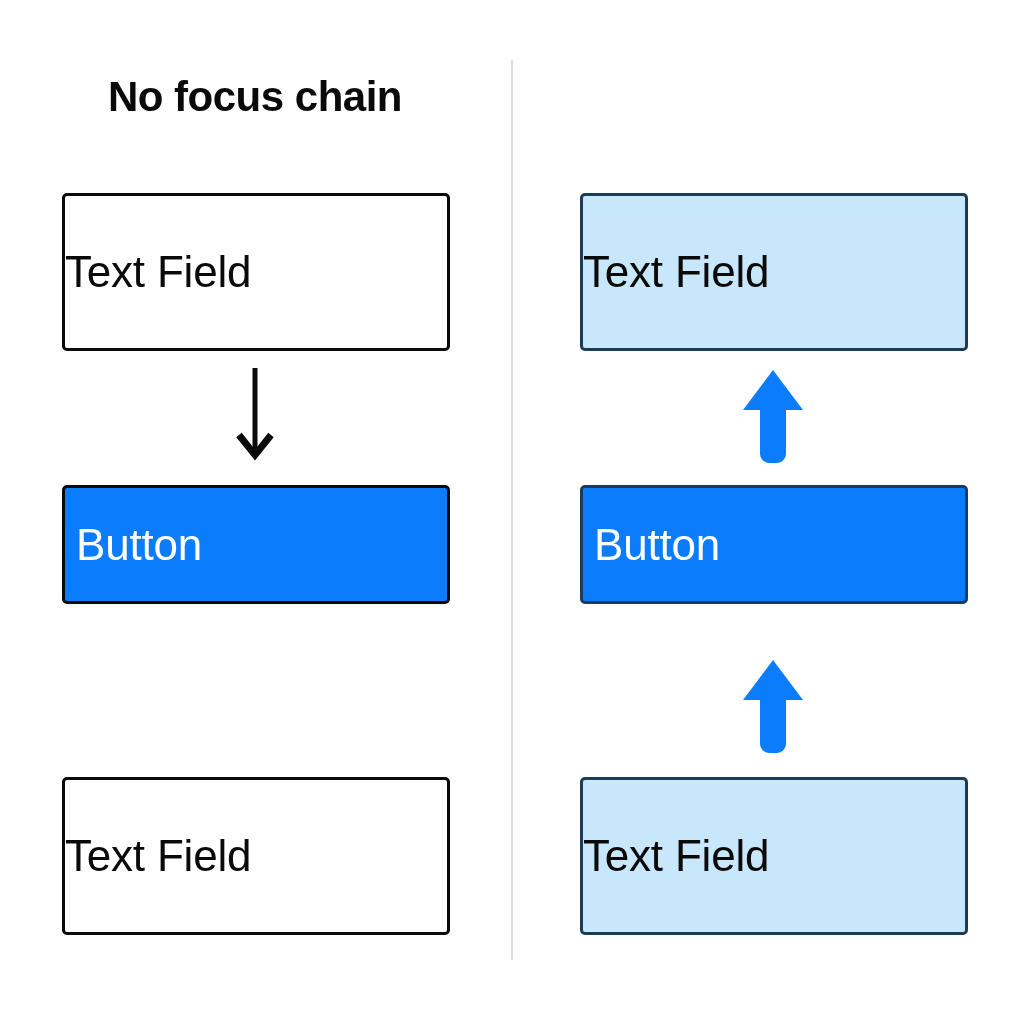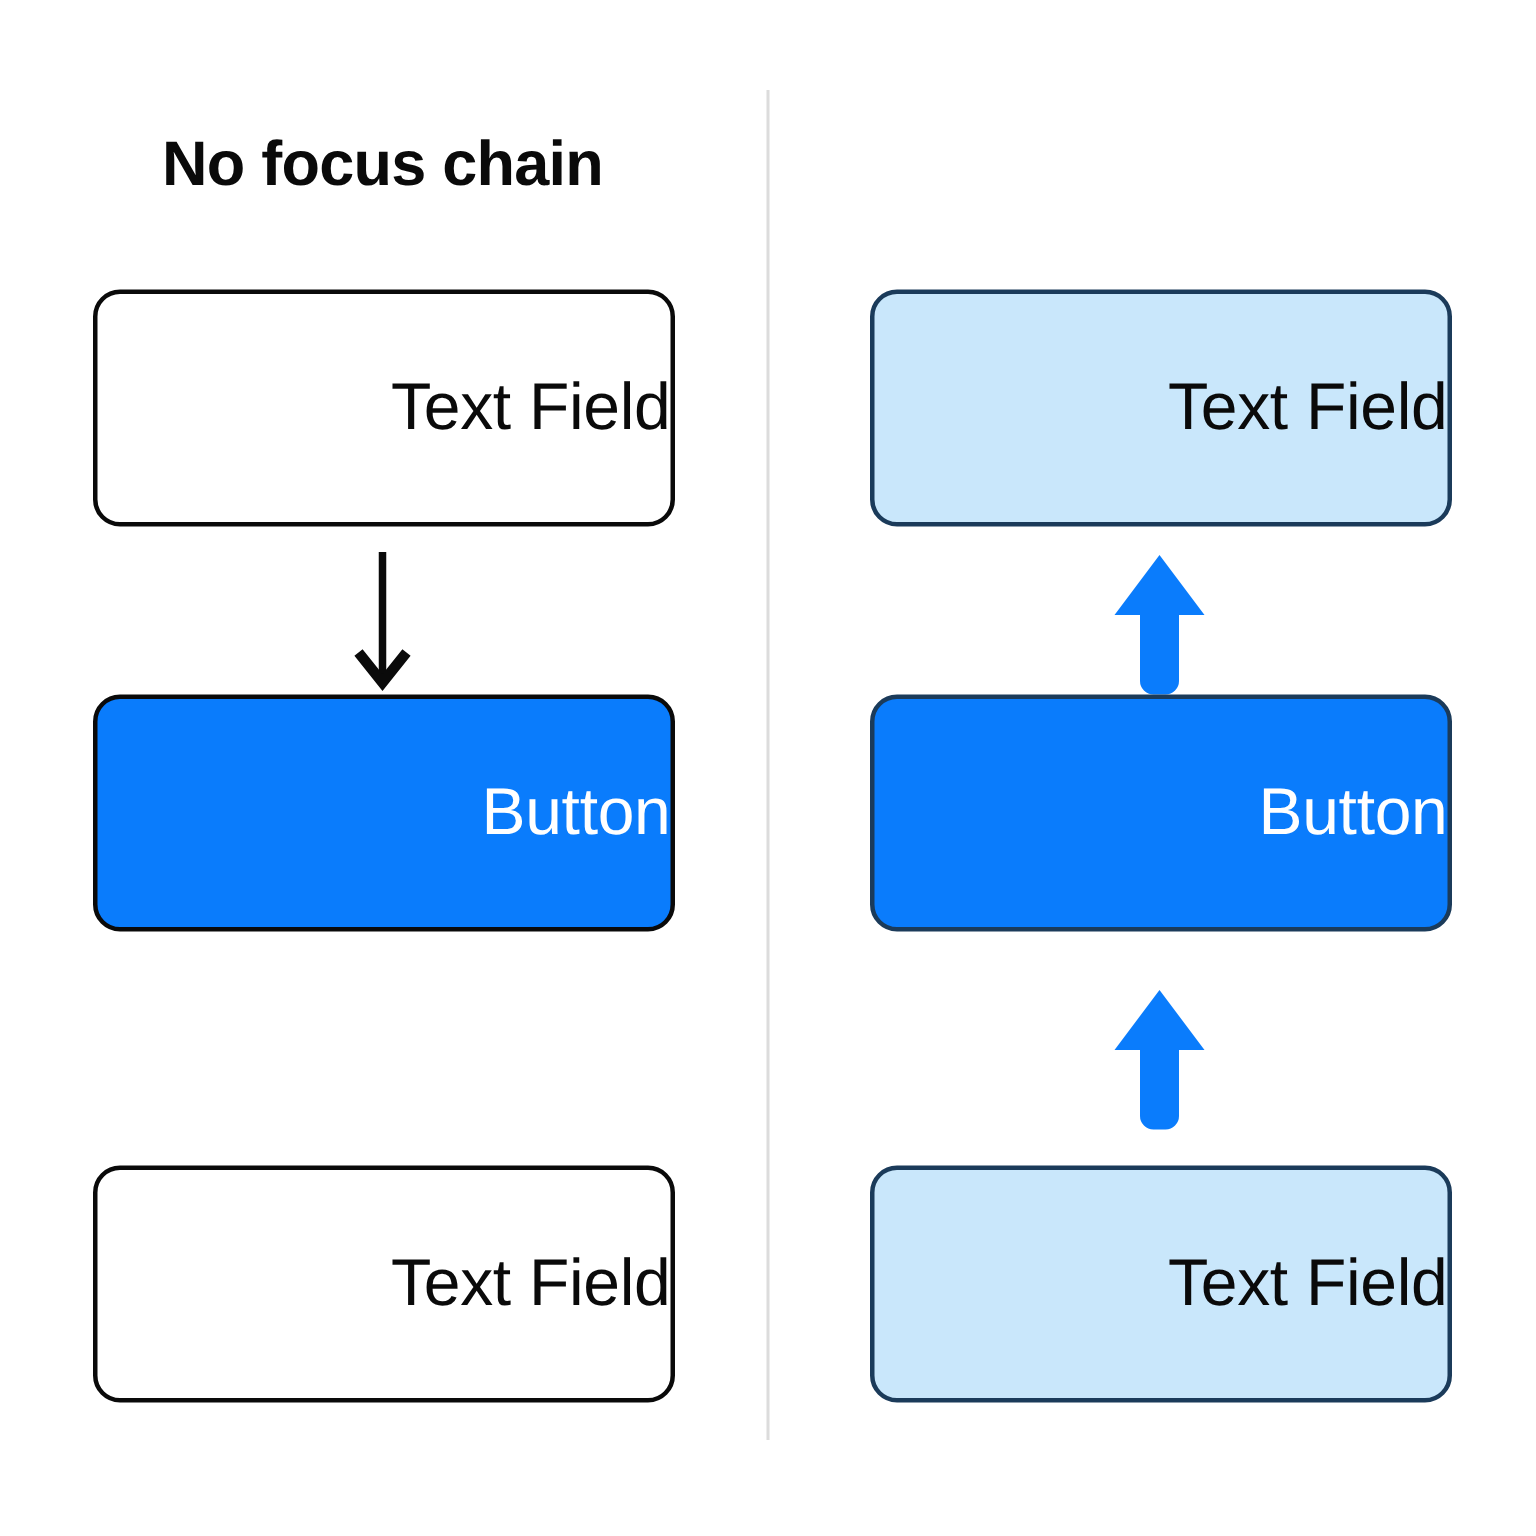--- a/index.html
+++ b/index.html
@@ -28,40 +28,40 @@
     left: 511px;
     top: 60px;
     width: 2px;
     height: 900px;
     background: #dcdcdc;
   }
 
   
   .col-title {
     position: absolute;
-    top: 80px;
+    top: 68px;
     width: 470px;
     text-align: center;
     font-size: 42px;
     font-weight: bold;
     letter-spacing: -0.5px;
     color: #0a0a0a;
     line-height: 58px;
   }
   .col-title.left  { left: 20px; }
   .col-title.right { left: 538px; }
 
   
   .node {
     position: absolute;
     box-sizing: border-box;
     display: flex;
     align-items: center;
-    justify-content: flex-end;
-    border-radius: 18px;
+    justify-content: flex-start;
+    border-radius: 5px;
     font-size: 44px;
     line-height: 1;
     letter-spacing: -0.2px;
   }
 
   
   .node.plain {
     background: #ffffff;
     border: 3px solid #0a0a0a;
     color: #0a0a0a;
@@ -87,21 +87,21 @@
     border: 3px solid #1b3b5a;
     color: #ffffff;
   }
 
   
   .col-left  { left: 62px;  }
   .col-right { left: 580px; }
   .node { width: 388px; }
 
   .row-1 { top: 193px; height: 158px; }
-  .row-2 { top: 463px; height: 158px; }
+  .row-2 { top: 485px; height: 119px; padding-left: 11px; }
   .row-3 { top: 777px; height: 158px; }
 
   
   .arrow {
     position: absolute;
     overflow: visible;
   }
   .arrow.black-down { left: 225px; top: 365px; }
   .arrow.blue-up-1  { left: 740px; top: 366px; }
   .arrow.blue-up-2  { left: 740px; top: 656px; }

